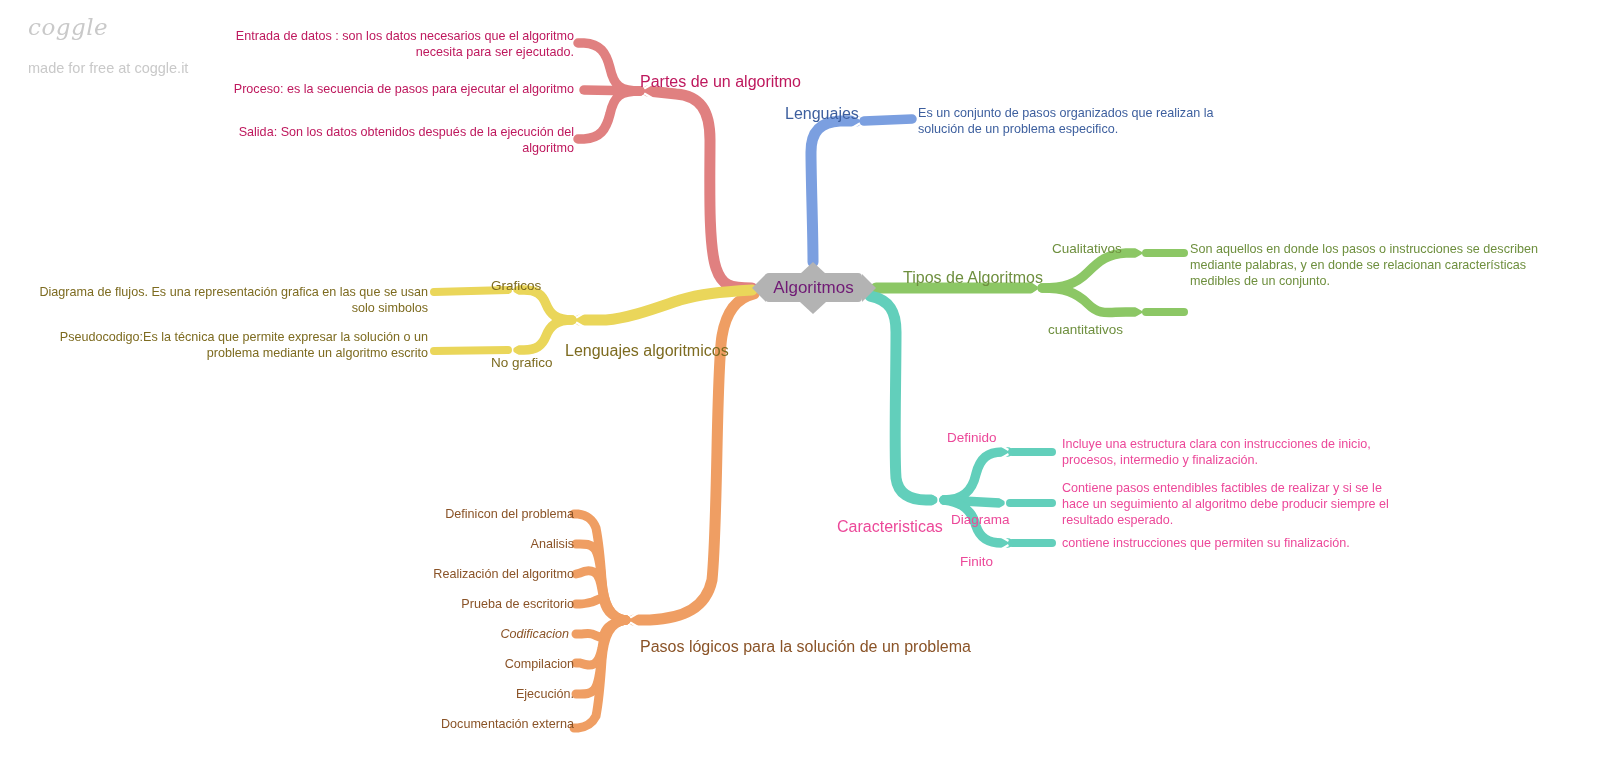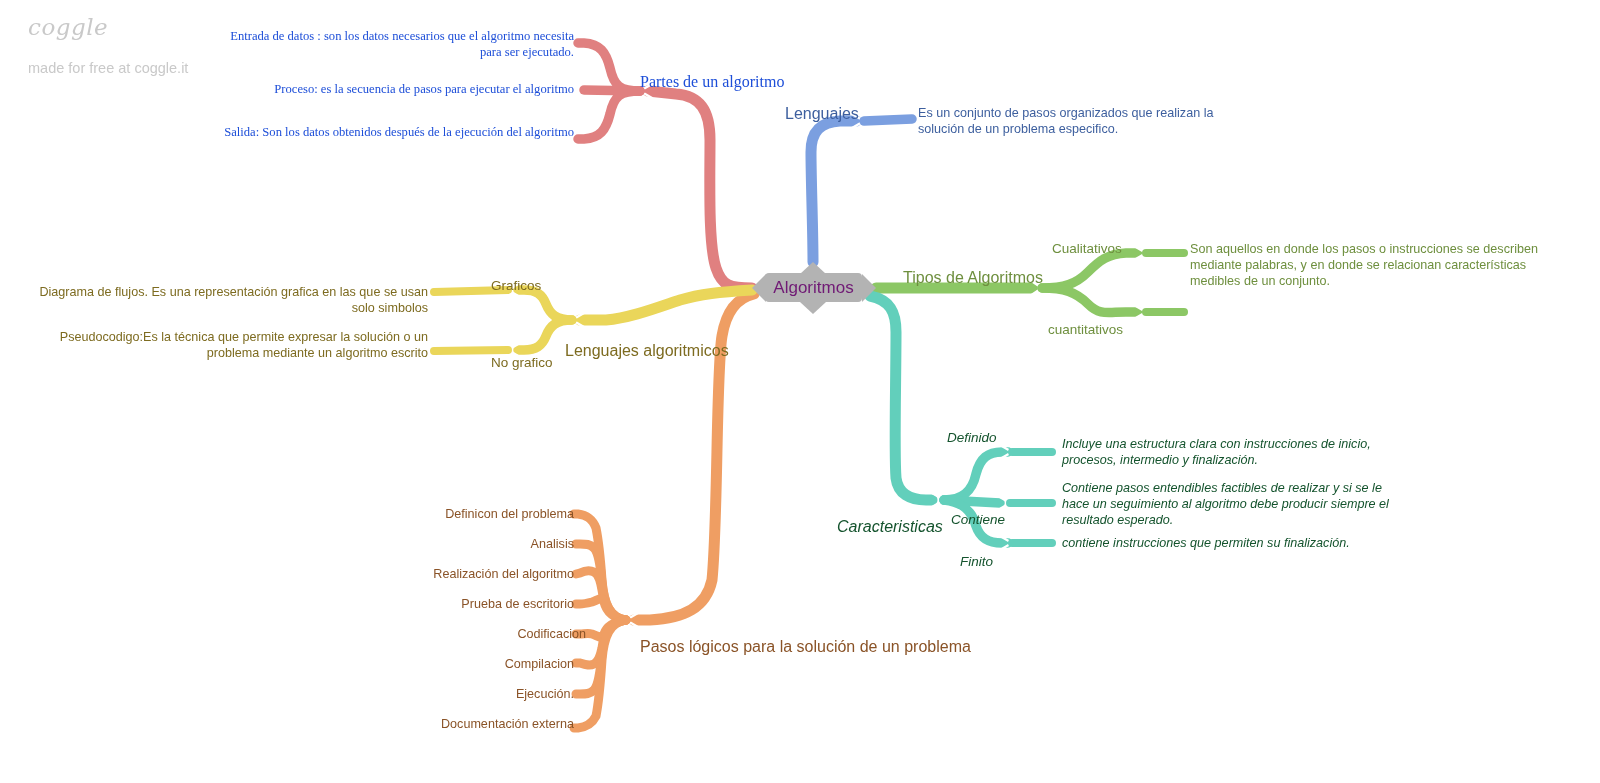--- a/index.html
+++ b/index.html
@@ -108,24 +108,24 @@
     line-height: 1.26;
     white-space: pre-line;
   }
   .tnode.r { text-align: right; }
   .tnode.l { text-align: left; }
 
   .fs-br  { font-size: 16px; margin-top: 9px; }   
   .fs-sub { font-size: 13.5px; }   
   .fs-leaf{ font-size: 12.6px; }   
 
-  .c-red    { color: #1d4ed8; font-family: Liberation Serif, serif; }
+  .c-red    { color: #be185d; }
   .c-blue   { color: #3d5f9e; }
   .c-green  { color: #6e8f3e; }
-  .c-teal   { color: #14532d; font-style: italic; }
+  .c-teal   { color: #ec4899; }
   .c-orange { color: #8a5327; }
   .c-yellow { color: #7d6b20; }
 </style>
 </head>
 <body>
 
 <div id="canvas">
 
   <svg id="branches" viewBox="0 0 1600 783">
     <defs>
@@ -234,33 +234,33 @@
   <div class="tnode l fs-sub c-green" style="left:1052px; top:240px;">Cualitativos</div>
   <div class="tnode l fs-leaf c-green" style="left:1190px; top:242px; width:350px;">Son aquellos en donde los pasos o instrucciones se describen mediante palabras, y en donde se relacionan características medibles de un conjunto.</div>
 
   <div class="tnode l fs-sub c-green" style="left:1048px; top:321px;">cuantitativos</div>
 
   <div class="tnode l fs-br c-teal" style="left:837px; top:508px;">Caracteristicas</div>
 
   <div class="tnode l fs-sub c-teal" style="left:947px; top:429px;">Definido</div>
   <div class="tnode l fs-leaf c-teal" style="left:1062px; top:437px; width:330px;">Incluye una estructura clara con instrucciones de inicio, procesos, intermedio y finalización.</div>
 
-  <div class="tnode l fs-sub c-teal" style="left:951px; top:511px;">Contiene</div>
+  <div class="tnode l fs-sub c-teal" style="left:951px; top:511px;">Diagrama</div>
   <div class="tnode l fs-leaf c-teal" style="left:1062px; top:481px; width:348px;">Contiene pasos entendibles factibles de realizar y si se le hace un seguimiento al algoritmo debe producir siempre el resultado esperado.</div>
 
   <div class="tnode l fs-sub c-teal" style="left:960px; top:553px;">Finito</div>
   <div class="tnode l fs-leaf c-teal" style="left:1062px; top:536px; width:330px;">contiene instrucciones que permiten su finalización.</div>
 
   <div class="tnode l fs-br c-orange" style="left:640px; top:628px;">Pasos lógicos para la solución de un problema</div>
 
   <div class="tnode r fs-leaf c-orange" style="left:334px; top:507px; width:240px;">Definicon del problema</div>
   <div class="tnode r fs-leaf c-orange" style="left:334px; top:537px; width:240px;">Analisis</div>
   <div class="tnode r fs-leaf c-orange" style="left:334px; top:567px; width:240px;">Realización del algoritmo</div>
   <div class="tnode r fs-leaf c-orange" style="left:334px; top:597px; width:240px;">Prueba de escritorio</div>
-  <div class="tnode r fs-leaf c-orange" style="left:346px; top:627px; width:240px;">Codificacion</div>
+  <div class="tnode r fs-leaf c-orange" style="left:329px; top:627px; width:240px;font-style:italic;">Codificacion</div>
   <div class="tnode r fs-leaf c-orange" style="left:334px; top:657px; width:240px;">Compilacion</div>
   <div class="tnode r fs-leaf c-orange" style="left:334px; top:687px; width:240px;">Ejecución.</div>
   <div class="tnode r fs-leaf c-orange" style="left:334px; top:717px; width:240px;">Documentación externa</div>
 
   <div class="tnode l fs-br c-yellow" style="left:565px; top:332px;">Lenguajes algoritmicos</div>
 
   <div class="tnode l fs-sub c-yellow" style="left:491px; top:277px;">Graficos</div>
   <div class="tnode r fs-leaf c-yellow" style="left:28px; top:285px; width:400px;">Diagrama de flujos. Es una representación grafica en las que se usan solo simbolos</div>
 
   <div class="tnode l fs-sub c-yellow" style="left:491px; top:354px;">No grafico</div>

